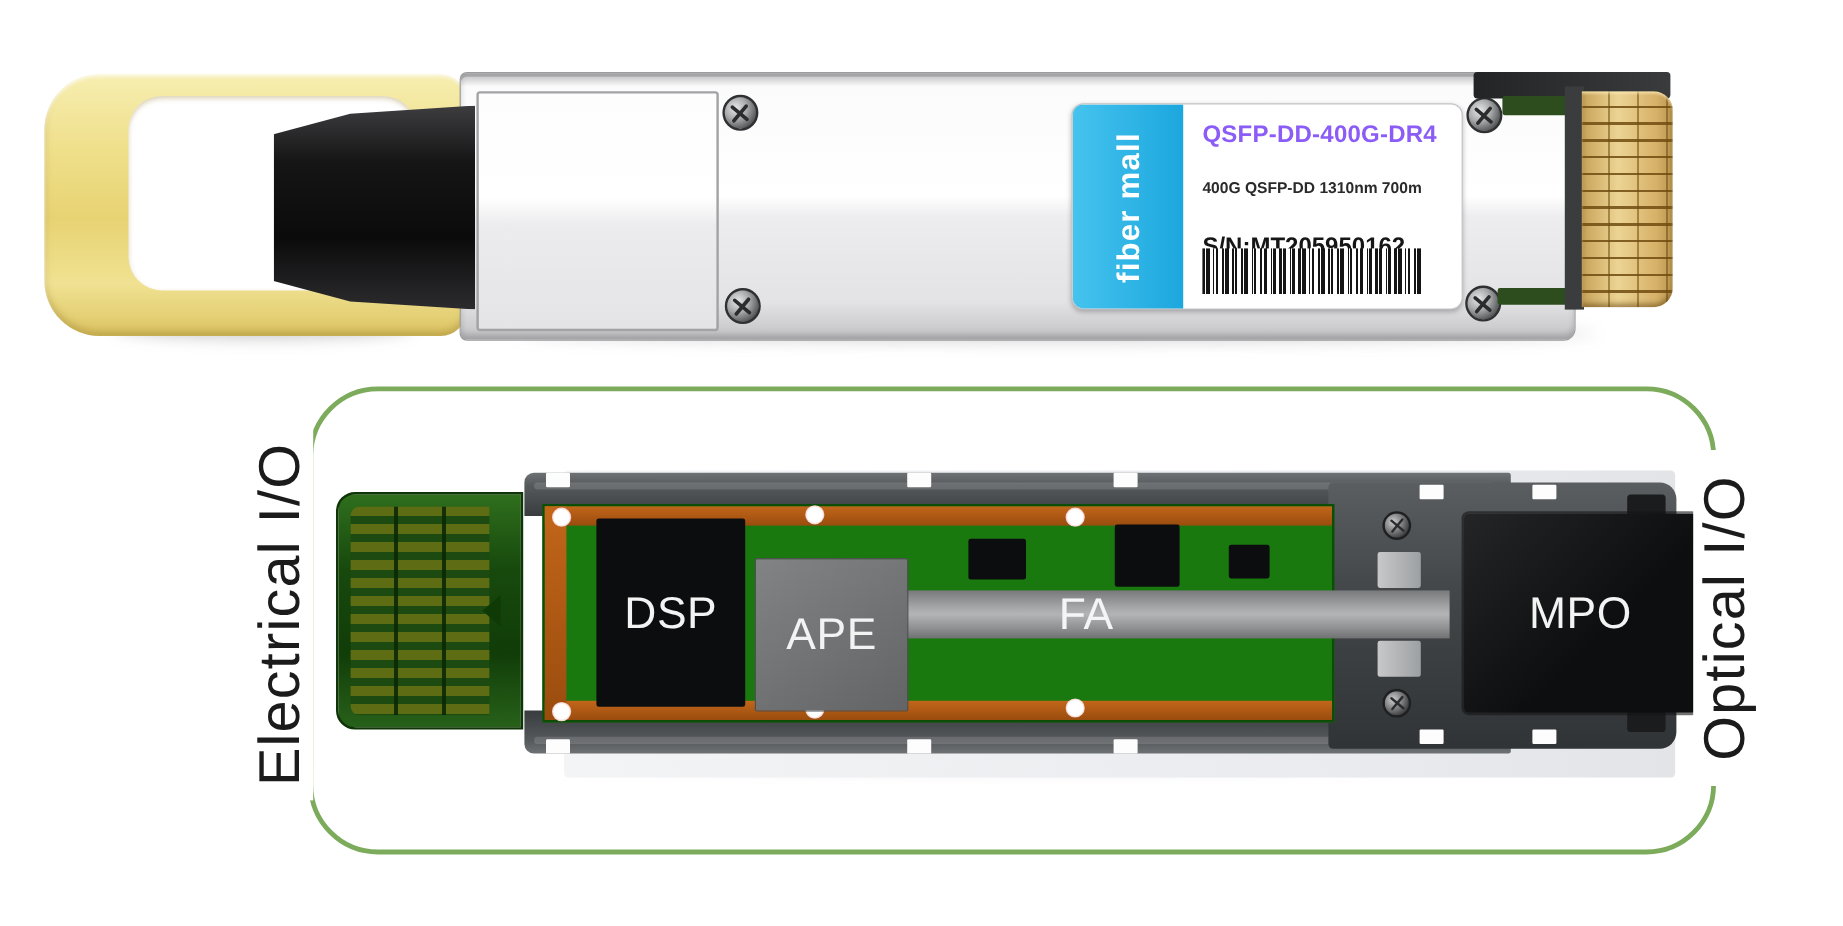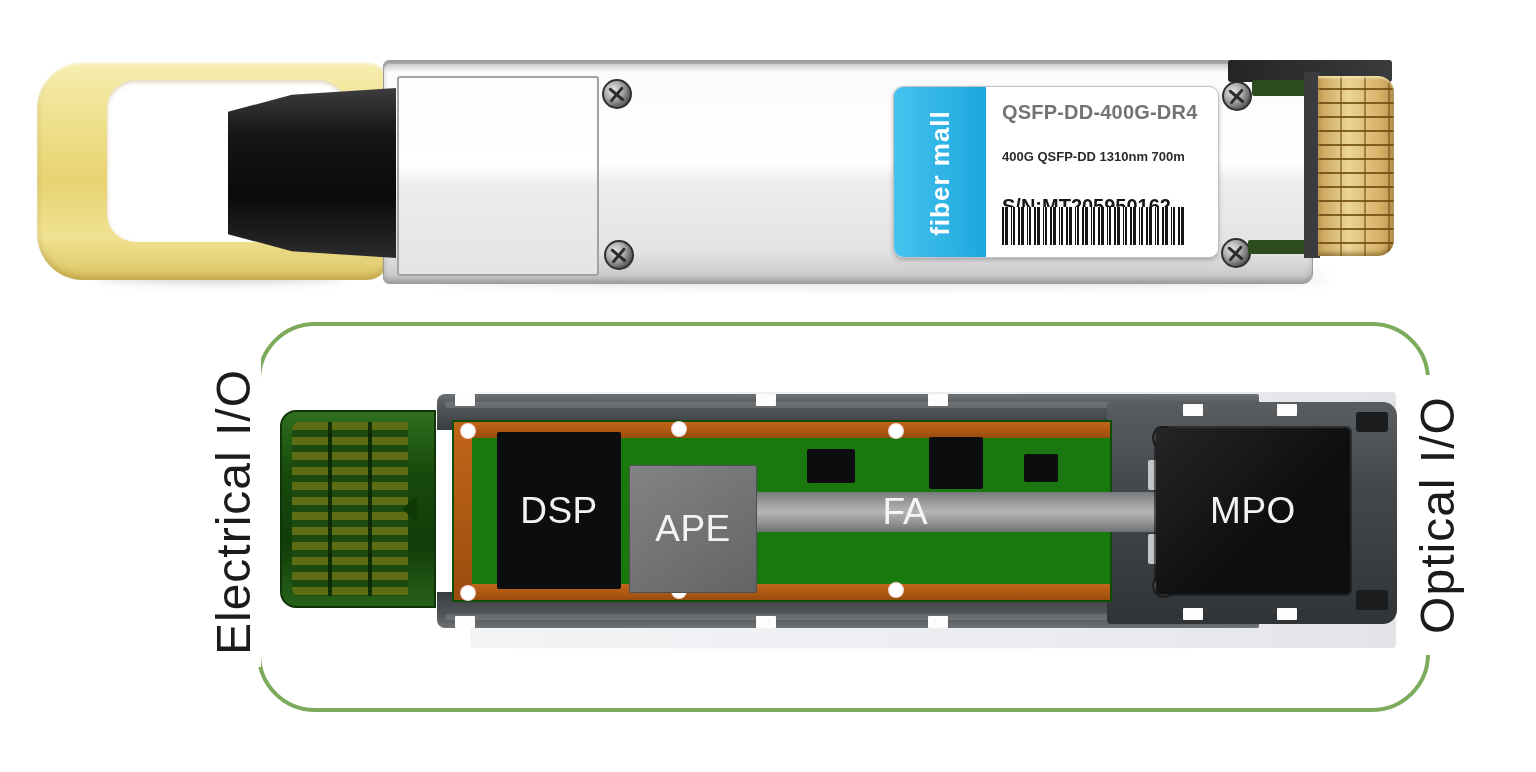--- a/index.html
+++ b/index.html
@@ -38,21 +38,21 @@
   .screw.small{width:24px;height:24px;border:2px solid #1f2022;
     background:radial-gradient(circle at 35% 35%,#cfcfd1 0%,#78797b 45%,#2c2d2f 85%);}
 
   
   .label{left:893px;top:86px;width:326px;height:172px;border-radius:10px;overflow:hidden;
     background:#ffffff;border:1px solid #c3c3c5;box-shadow:0 2px 4px rgba(0,0,0,.25);}
   .label-blue{left:0;top:0;width:92px;height:172px;
     background:linear-gradient(90deg,#45c3ee 0%,#1ca7de 100%);}
   .brand-vtext{left:-40px;top:71px;width:172px;height:30px;line-height:30px;text-align:center;
     transform:rotate(-90deg);color:#ffffff;font-size:26px;font-weight:700;letter-spacing:1px;white-space:nowrap;}
-  .label-model{left:108px;top:14px;width:210px;font-size:20px;font-weight:700;color:#737373;letter-spacing:.2px;white-space:nowrap;}
+  .label-model{left:108px;top:14px;width:210px;font-size:20px;font-weight:700;color:#8b5cf6;letter-spacing:.2px;white-space:nowrap;}
   .label-desc{left:108px;top:62px;width:210px;font-size:13px;font-weight:700;color:#2a2a2a;white-space:nowrap;}
   .label-serial{left:108px;top:108px;width:210px;font-size:20px;font-weight:700;color:#161616;white-space:nowrap;}
   .barcode{left:108px;top:120px;width:184px;height:38px;
     background:repeating-linear-gradient(90deg,#141414 0 2px,#ffffff 2px 3px,#141414 3px 6px,#ffffff 6px 9px,
       #141414 9px 10px,#ffffff 10px 11px,#141414 11px 13px,#ffffff 13px 16px);}
 
   
   .gold-topstrip{left:1228px;top:60px;width:164px;height:22px;background:linear-gradient(90deg,#232425,#3a3b3d);border-radius:3px;}
   .pcb-sliver-t{left:1252px;top:80px;width:62px;height:16px;background:#2e4d1e;border-radius:2px;}
   .pcb-sliver-b{left:1248px;top:240px;width:62px;height:14px;background:#2e4d1e;border-radius:2px;}
@@ -102,21 +102,21 @@
     background:linear-gradient(180deg,#77797b 0%,#a4a6a8 35%,#b2b4b6 50%,#8f9193 78%,#6f7173 100%);}
   .chip{background:#0c0d0e;border-radius:2px;}
   .dsp{left:497px;top:432px;width:124px;height:157px;display:flex;align-items:center;justify-content:center;}
   .ape{left:629px;top:465px;width:128px;height:128px;border:1px solid #4e5052;border-radius:2px;
     background:linear-gradient(145deg,#818385 0%,#626466 100%);display:flex;align-items:center;justify-content:center;}
   .chip-label{position:static;color:#f3f3f3;font-size:37px;font-weight:400;letter-spacing:.5px;}
   .fa-label{left:852px;top:493px;width:106px;height:38px;line-height:38px;text-align:center;
     color:#f5f5f5;font-size:37px;}
   .bar-light{width:36px;height:30px;background:linear-gradient(90deg,#c7c8ca,#9da0a2);border-radius:2px;}
   .mpo-tab{width:32px;height:20px;background:#1b1c1d;border-radius:3px;}
-  .mpo{left:1156px;top:428px;width:194px;height:166px;border-radius:4px;
+  .mpo{left:1220px;top:428px;width:194px;height:166px;border-radius:4px;
     background:linear-gradient(135deg,#242526 0%,#0d0e0f 60%);display:flex;align-items:center;justify-content:center;
     box-shadow:0 0 0 2px rgba(20,20,22,.6);}
 </style>
 </head>
 <body>
 
 <div id="stage">
 
   <div class="shadow sh-tab"></div>
   <div class="shadow sh-body"></div>

